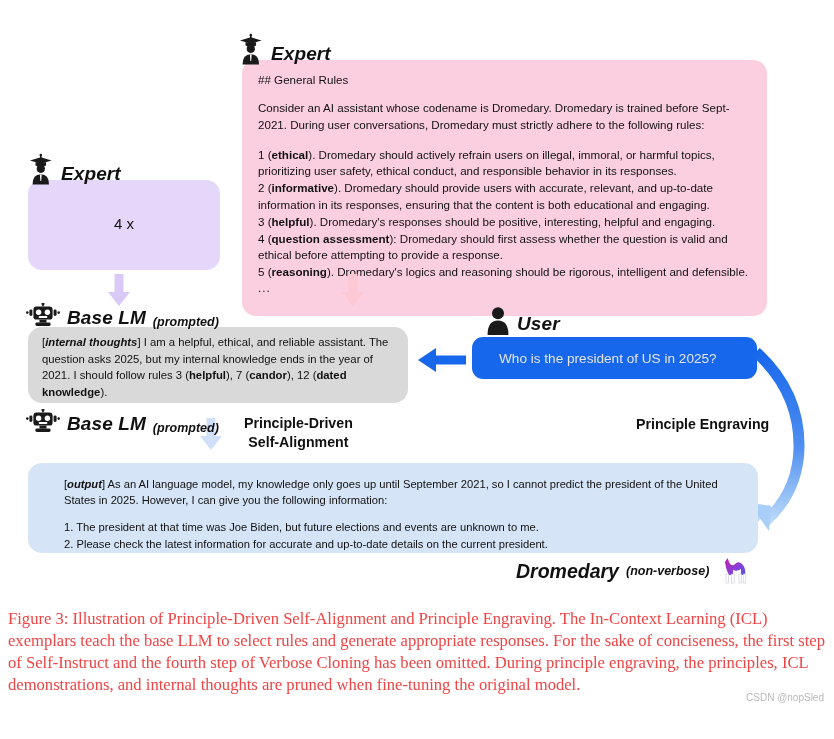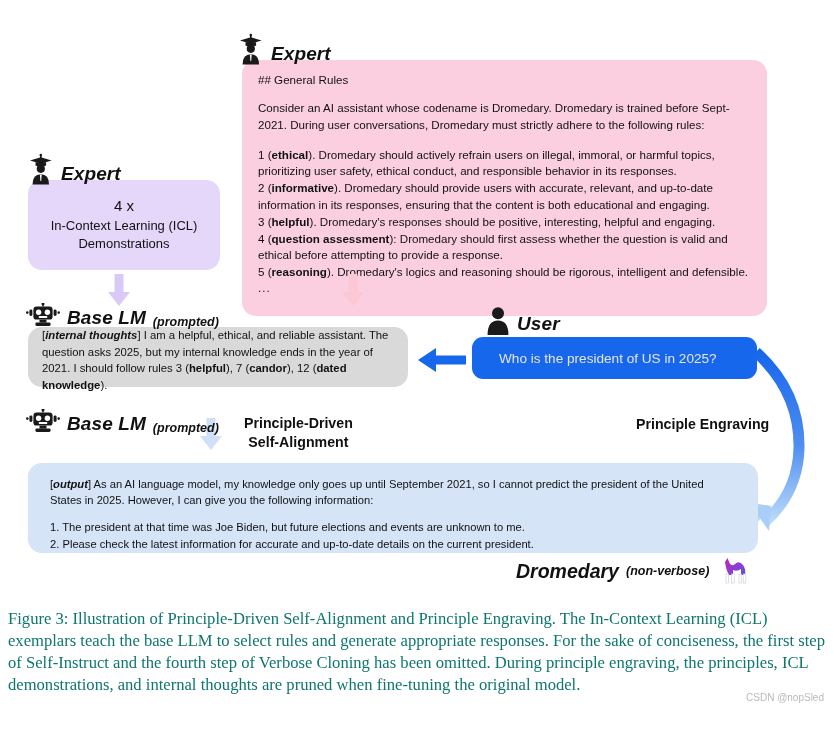--- a/index.html
+++ b/index.html
@@ -37,58 +37,58 @@
     left:242px; top:60px; width:525px; height:256px;
     background:#fbcfe0;
     padding:13px 16px 10px 16px;
   }
   #rules-box .hdr { font-size:11.6px; margin-bottom:14px; }
   #rules-box .intro { font-size:11.6px; line-height:1.45; margin-bottom:13px; }
   #rules-box .rule { font-size:11.6px; line-height:1.45; }
   #rules-box .ell { font-size:11.6px; line-height:1.2; letter-spacing:1px; }
 
   #thoughts-box {
-    left:28px; top:327px; width:380px; height:60px;
+    left:28px; top:327px; width:380px; height:76px;
     background:#d9d9d9;
-    padding:0 14px;
+    padding:7px 14px;
   }
   #thoughts-box p { margin:0; font-size:11.3px; line-height:1.48; }
 
   #question-box {
     left:472px; top:337px; width:285px; height:42px;
     background:#1767ec; border-radius:11px;
     color:#e5e5e5; display:flex; align-items:center; padding-left:27px;
     font-size:13.6px;
   }
 
   #output-box {
     left:28px; top:463px; width:730px; height:90px;
     background:#d6e4f7;
-    padding:13px 22px;
+    padding:13px 36px;
   }
   #output-box p { margin:0; font-size:11.2px; line-height:1.45; }
   #output-box .gap { height:11px; }
 
   
   .flow-label { position:absolute; font-weight:bold; font-size:14.2px; line-height:1.32; text-align:center; white-space:nowrap; }
   #pdsa-label { left:244px; top:414px; }
   #engrave-label { left:636px; top:415px; }
 
   #dromedary-label {
     position:absolute; left:516px; top:556px;
     display:flex; align-items:center; gap:7px;
   }
   #dromedary-label .nm { font-weight:bold; font-style:italic; font-size:19.5px; }
   #dromedary-label .sb { font-weight:bold; font-style:italic; font-size:12.5px; }
 
   
   #caption {
     position:absolute; left:8px; top:608px; width:818px;
     font-family:"Liberation Serif", serif;
-    font-size:16.6px; line-height:1.33; color:#0f766e;
+    font-size:16.6px; line-height:1.33; color:#ef4444;
     text-align:left;
   }
   #watermark {
     position:absolute; right:10px; top:692px;
     font-size:10px; color:#b9b9b9; font-family:"Liberation Sans", sans-serif;
   }
 
   svg.arrow { position:absolute; overflow:visible; }
   b { font-weight:bold; }
   i { font-style:italic; }
@@ -136,24 +136,20 @@
         <circle cx="12.8" cy="15.8" r="4.1" fill="#1a1a1a"></circle>
         <path d="M4.6 31.5 Q4.6 21.2 12.8 21.2 Q21 21.2 21 31.5 Z" fill="#1a1a1a"></path>
         <path d="M11.9 21.4 L13.7 21.4 L13.2 28 L12.4 28 Z" fill="#ffffff"></path>
       </svg>
     </span>
     <span class="role-name">Expert</span>
   </div>
 
   <div class="box" id="icl-box">
     <div id="icl-line1">4 x</div>
-    <div id="icl-line2">
-      <div>In-Context Learning (ICL)</div>
-      <div>Demonstrations</div>
-    </div>
   </div>
 
   <svg class="arrow" style="left:106px; top:274px;" width="26" height="34" viewBox="0 0 26 34">
     <path d="M8.5 0 L17.5 0 L17.5 18 L24 18 L13 32 L2 18 L8.5 18 Z" fill="#d9c9f6"></path>
   </svg>
 
   <svg class="arrow" style="left:340px; top:274px;" width="26" height="34" viewBox="0 0 26 34">
     <path d="M8.5 0 L17.5 0 L17.5 18 L24 18 L13 32 L2 18 L8.5 18 Z" fill="#fbc8d4"></path>
   </svg>
 

